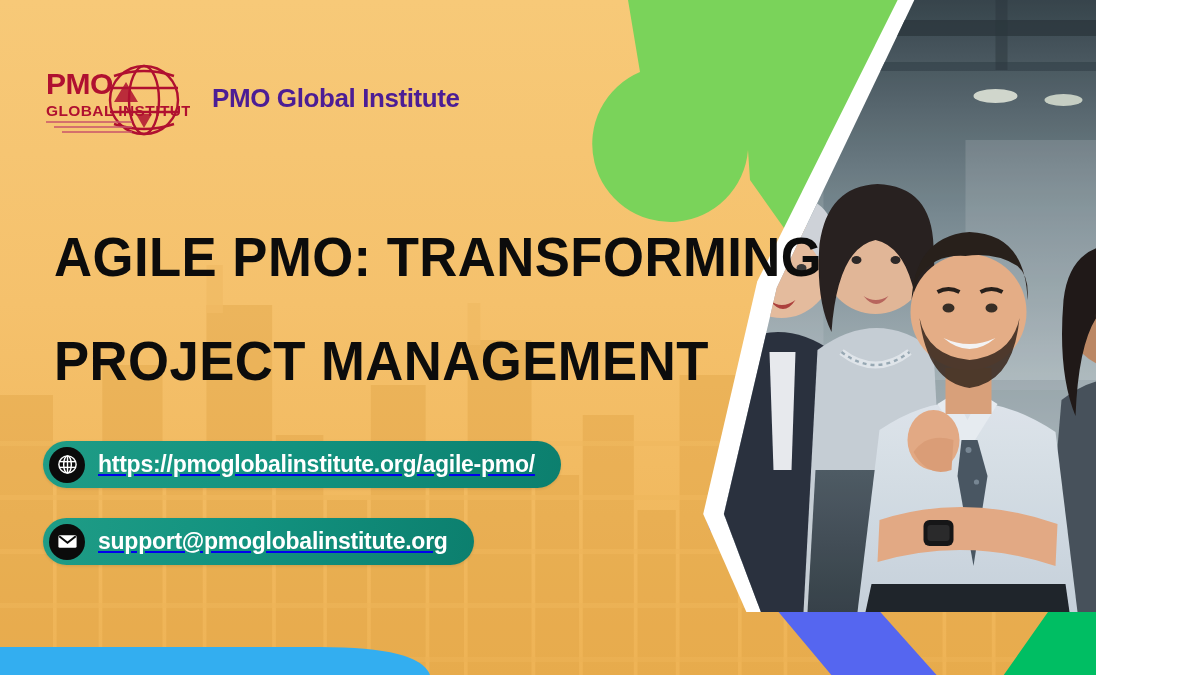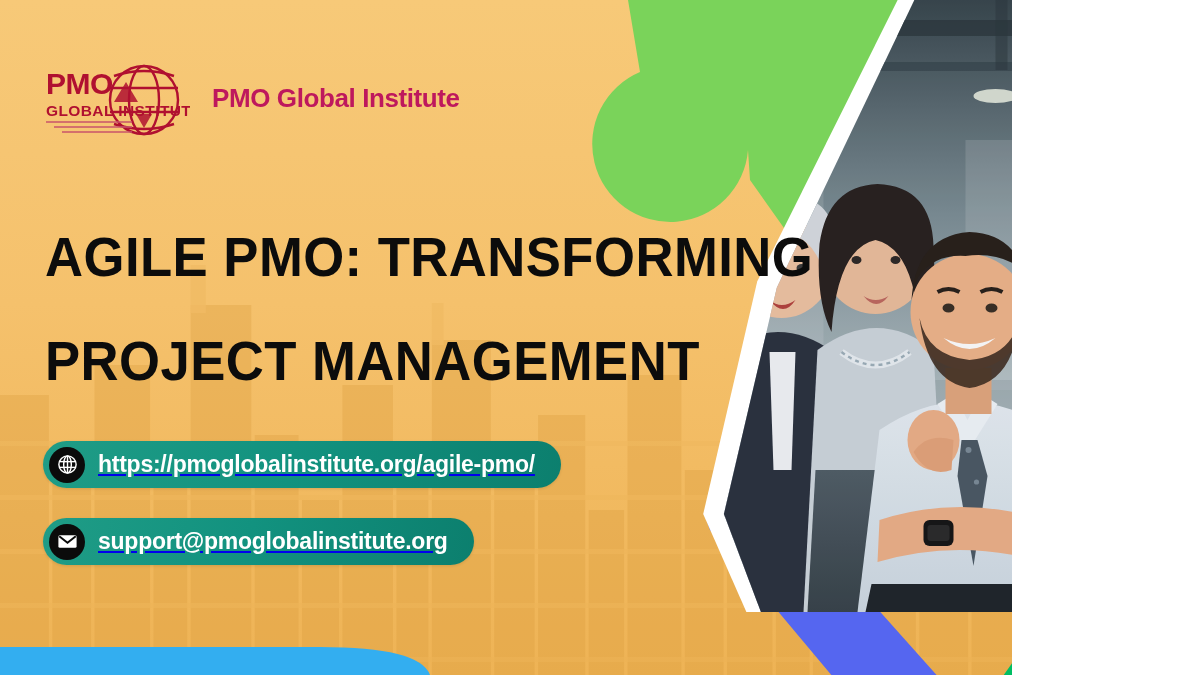--- a/index.html
+++ b/index.html
@@ -8,21 +8,21 @@
   html, body {
     width: 1200px;
     height: 675px;
     overflow: hidden;
     background: #ffffff;
     font-family: "Liberation Sans", sans-serif;
   }
 
   #banner {
     position: relative;
-    width: 1012px;
+    width: 1096px;
     height: 675px;
     overflow: hidden;
     background: #f5c16c;
   }
 
   
   .bg-orange {
     position: absolute;
     inset: 0;
     background: linear-gradient(180deg, #f7c978 0%, #f5c16c 45%, #eeb355 100%);
@@ -111,28 +111,28 @@
   }
 
   .logo-mark { position: relative; width: 150px; height: 80px; }
   .logo-mark svg { display:block; width:100%; height:100%; }
 
   .brand-name {
     font-family: "Liberation Sans", sans-serif;
     font-size: 26px;
     font-weight: 700;
     letter-spacing: -0.4px;
-    color: #be185d;
+    color: #4c1d95;
     white-space: nowrap;
   }
 
   
   .headline {
     position: absolute;
-    left: 45px;
+    left: 54px;
     top: 205px;
     width: 620px;
   }
 
   .headline-line {
     display: block;
     font-family: "Liberation Sans Narrow", "Liberation Sans", sans-serif;
     font-size: 56px;
     line-height: 104px;
     font-weight: 700;

